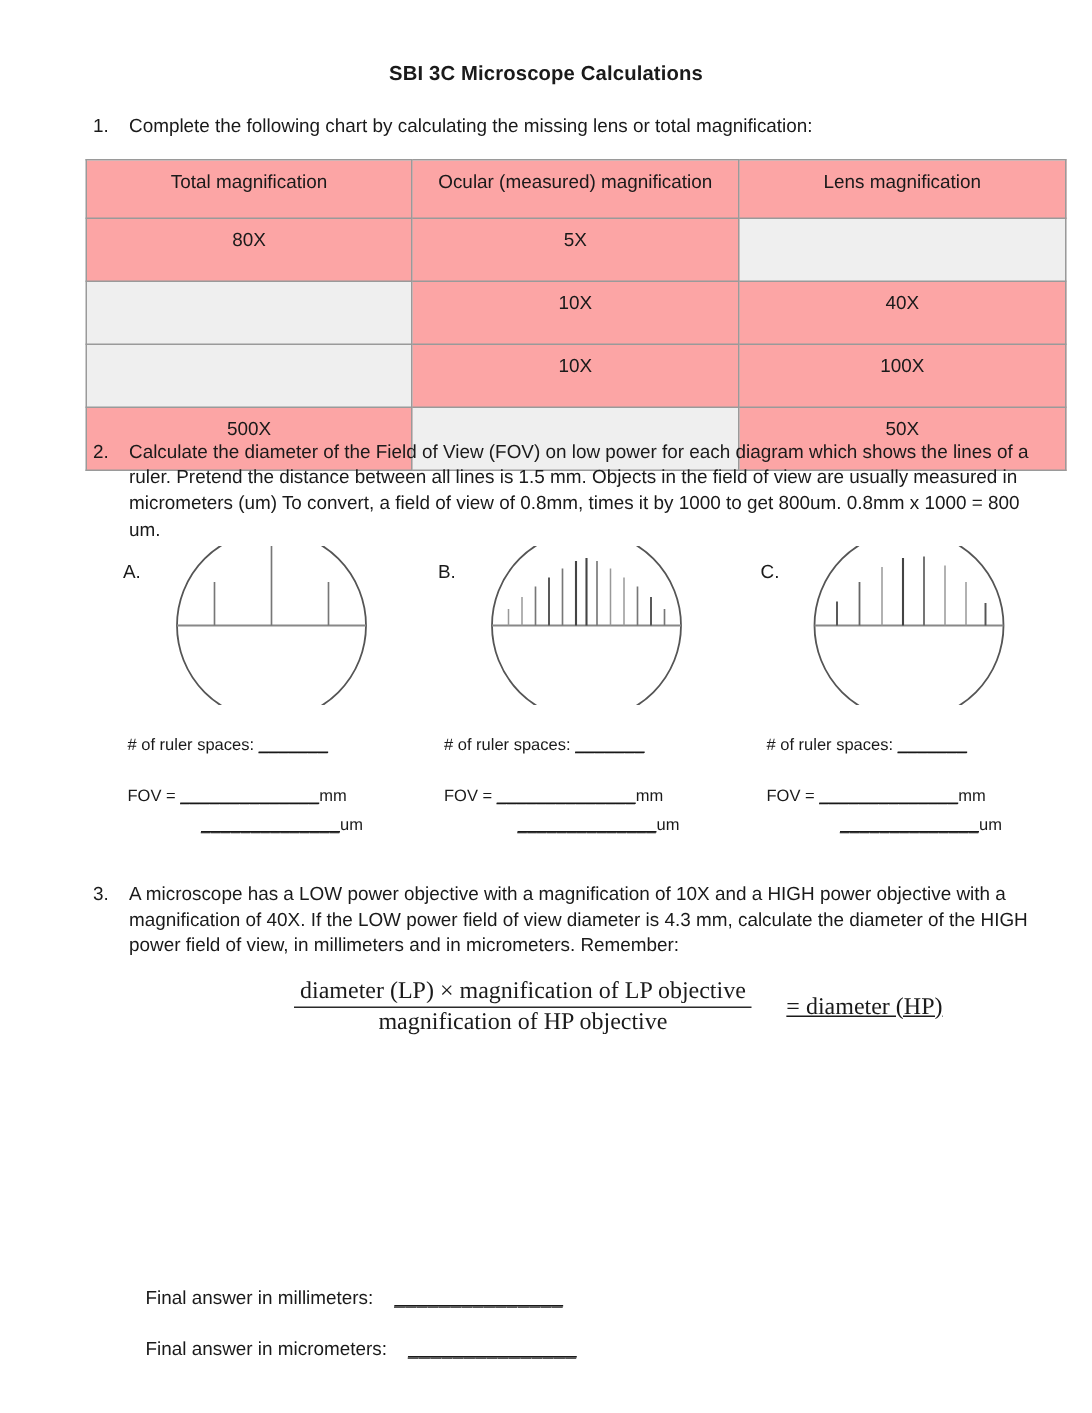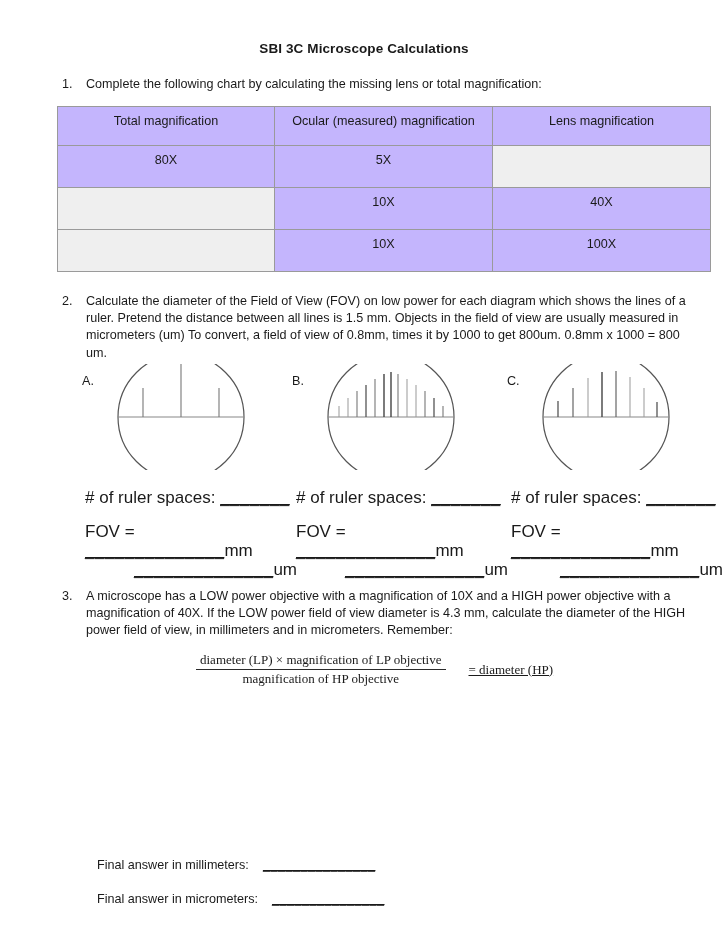--- a/index.html
+++ b/index.html
@@ -61,21 +61,21 @@
     border-collapse: collapse;
     font-size: 12.6px;
     table-layout: fixed;
   }
   .mag-table td {
     border: 1px solid #9a9a9a;
     text-align: center;
     vertical-align: top;
     padding-top: 7px;
     height: 33px;
-    background: #c4b5fd;
+    background: #fca5a5;
   }
   .mag-table td.head {
     height: 30px;
   }
   .mag-table td.blank {
     background: #efefef;
   }
   .col-a { width: 217px; }
   .col-b { width: 218px; }
   .col-c { width: 218px; }
@@ -96,41 +96,41 @@
     font-size: 12.6px;
   }
   .dia-svg {
     position: absolute;
     left: 33px;
     top: 0;
   }
 
   .blanks {
     position: absolute;
-    font-size: 17px;
+    font-size: 11px;
     line-height: 19px;
     width: 215px;
   }
   #bl-a { left: 85px; top: 488px; }
   #bl-b { left: 296px; top: 488px; }
   #bl-c { left: 511px; top: 488px; }
   .blanks .row2 { margin-top: 15px; }
   .blanks .row3 { padding-left: 49px; }
   .ul {
     text-decoration: underline;
     letter-spacing: 0.5px;
   }
 
   
   .formula {
     position: absolute;
     left: 196px;
     top: 652px;
     font-family: "Liberation Serif", serif;
-    font-size: 13px;
+    font-size: 16px;
     display: flex;
     align-items: center;
   }
   .frac {
     display: inline-flex;
     flex-direction: column;
     text-align: center;
   }
   .frac .numer {
     padding: 0 4px 1px 4px;
@@ -188,20 +188,25 @@
       </tr>
       <tr>
         <td class="blank"></td>
         <td>10X</td>
         <td>40X</td>
       </tr>
       <tr>
         <td class="blank"></td>
         <td>10X</td>
         <td>100X</td>
+      </tr>
+      <tr>
+        <td>500X</td>
+        <td class="blank"></td>
+        <td>50X</td>
       </tr>
     </tbody>
   </table>
 
   <div class="q" id="q2">
     <span class="num">2.</span>
     <span class="body">Calculate the diameter of the Field of View (FOV) on low power for each diagram which shows the lines of a ruler. Pretend the distance between all lines is 1.5 mm. Objects in the field of view are usually measured in micrometers (um) To convert, a field of view of 0.8mm, times it by 1000 to get 800um.  0.8mm x 1000 = 800 um.</span>
   </div>
 
   <div class="diagram" id="dia-a">

